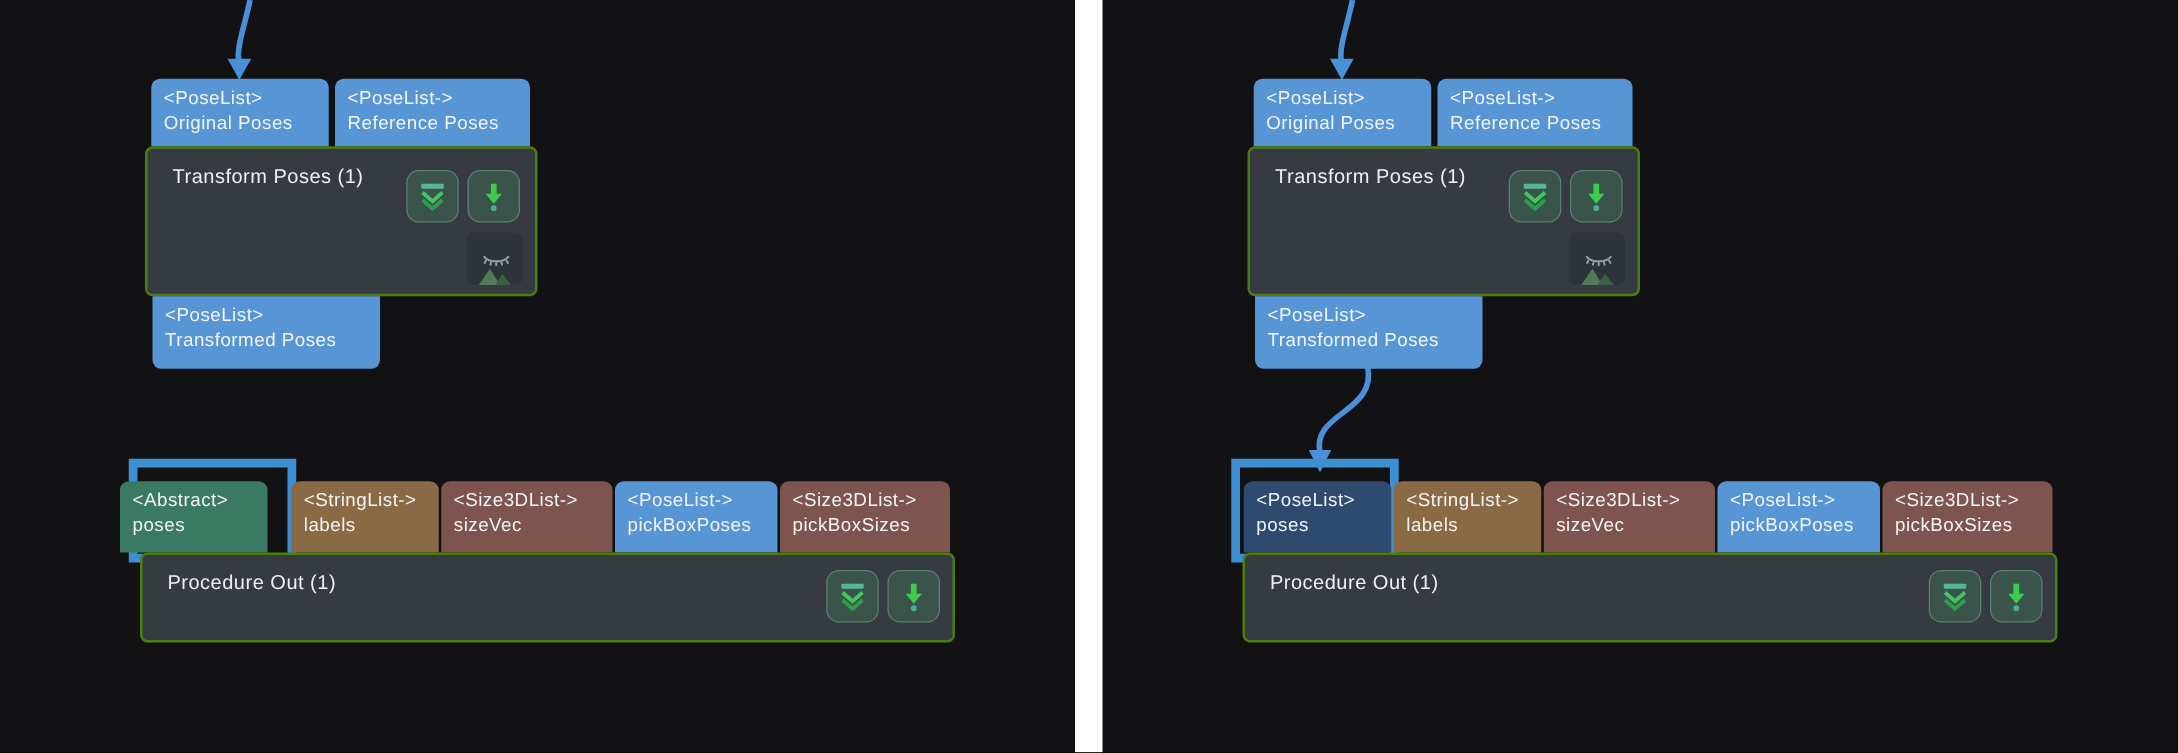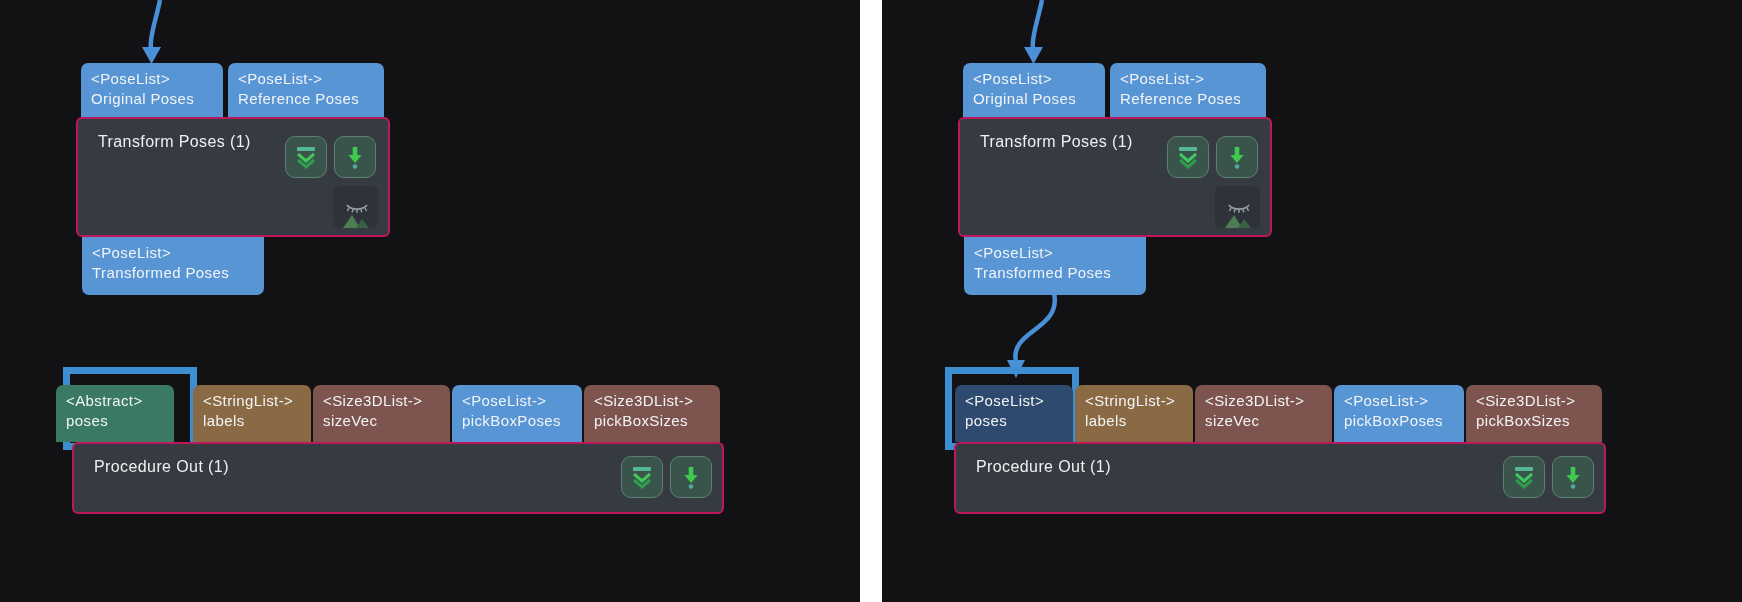--- a/index.html
+++ b/index.html
@@ -1,42 +1,42 @@
 <!DOCTYPE html>
 <html><head>
 <meta charset="utf-8">
 <style>
   html,body { margin:0; padding:0; background:#000; }
   .canvas {
     position:relative; width:1742px; height:602px;
     background:#121214; overflow:hidden;
     font-family:"Liberation Sans", sans-serif;
   }
-  .panel { position:absolute; top:0; width:860px; height:602px; }
+  .panel { position:absolute; top:0; width:860px; height:602px;margin-left:40px; }
   .panel-left  { left:0; }
   .panel-right { left:882px; }
   .divider { position:absolute; left:860px; top:0; width:22px; height:602px; background:#ffffff; }
 
   .wires { position:absolute; left:0; top:0; pointer-events:none; }
   .wire  { stroke:#4a90d9; stroke-width:4.5; fill:none; }
   .wire-arrow { fill:#4a90d9; }
 
   .port {
     position:absolute; box-sizing:border-box;
     color:#f2f4f6; font-size:15px; font-weight:500; letter-spacing:0.4px;
     padding:6px 10px; line-height:20px; cursor:pointer;
   }
   .port span { display:block; white-space:nowrap; }
   .port-top    { height:54px; border-radius:7px 7px 0 0; }
   .port-bottom { height:58px; border-radius:0 0 7px 7px; }
   .port-row    { height:57px; border-radius:7px 7px 0 0; }
 
   .node {
     position:absolute; box-sizing:border-box;
-    background:#363b41; border:2px solid #be185d; border-radius:6px;
+    background:#363b41; border:2px solid #4d7c0f; border-radius:6px;
   }
   .node-title {
     position:absolute; left:20px; top:14px;
     font-size:16px; color:#eef1f3; letter-spacing:0.4px; white-space:nowrap;
   }
 
   .icon-btn {
     position:absolute; width:42px; height:42px; box-sizing:border-box;
     border-radius:10px; background:#3a544c; border:1.5px solid #5c8174;
     display:flex; align-items:center; justify-content:center; cursor:pointer;

